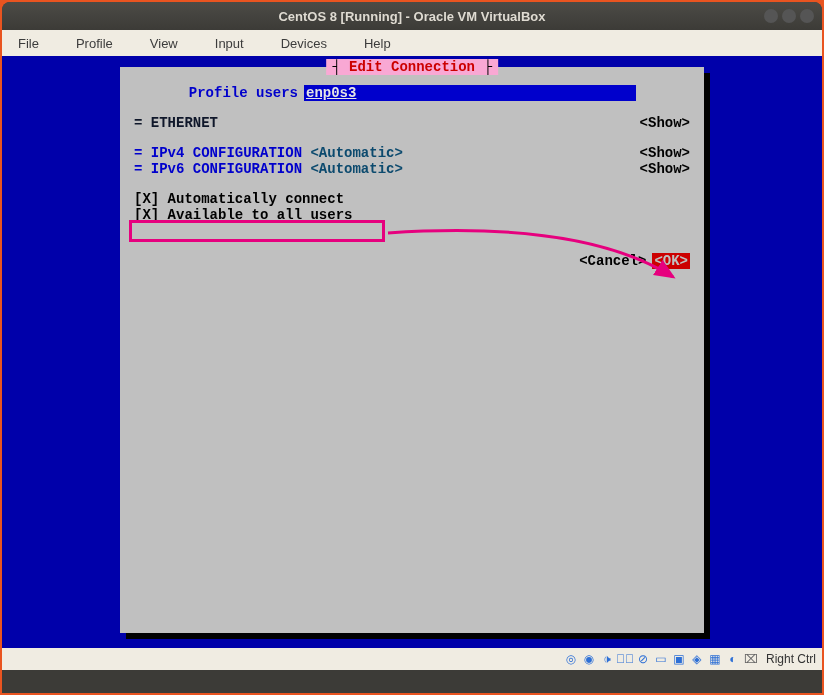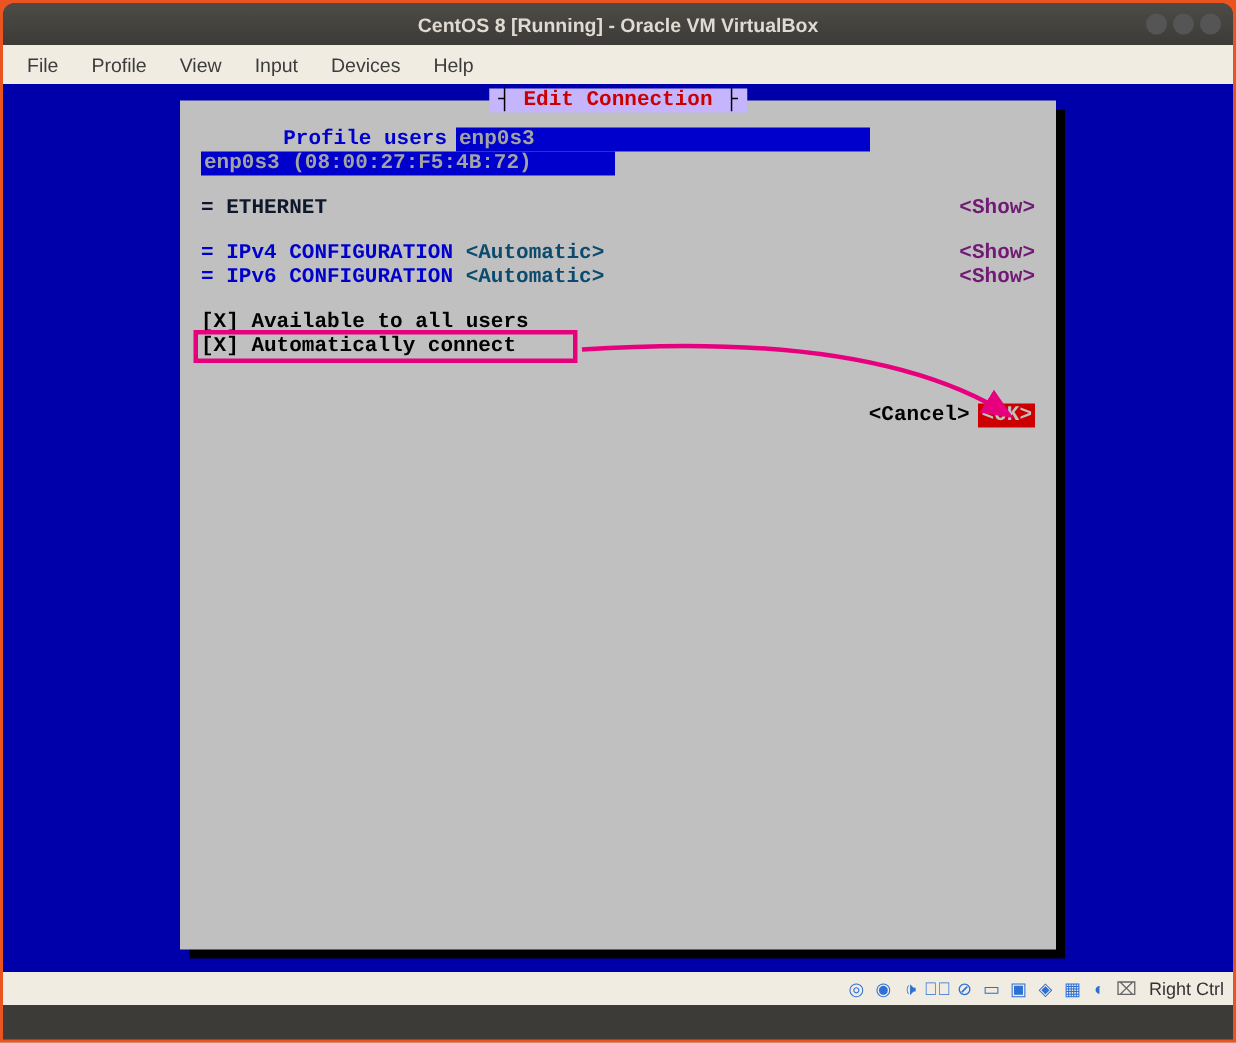--- a/index.html
+++ b/index.html
@@ -44,21 +44,21 @@
       border-radius: 50%;
       background: #555;
       display: inline-block;
     }
     .menubar {
       height: 26px;
       background: #f0ece2;
       display: flex;
       align-items: center;
       padding: 0 6px;
-      gap: 2px;
+      gap: 17px;
     }
     .menu-item {
       padding: 3px 10px;
       font-size: 13px;
       color: #3c3c3c;
       cursor: pointer;
     }
     .vm-area {
       background: #0000aa;
       height: 592px;
@@ -75,49 +75,50 @@
       font-size: 14px;
       font-weight: bold;
       box-shadow: 6px 6px 0 #000;
     }
     .dialog-title {
       position: absolute;
       top: -8px;
       left: 50%;
       transform: translateX(-50%);
       color: #cc0000;
-      background: #c4b5fd;
+      background: #f9a8d4;
       padding: 0 6px;
     }
     .dialog-title::before { content: '┤ '; color: #000; }
     .dialog-title::after { content: ' ├'; color: #000; }
     .terminal-content {
       padding: 18px 14px;
       color: #000;
       line-height: 16px;
     }
     .field-row { display: flex; margin-bottom: 0; }
     .field-label {
       color: #0000cc;
       width: 170px;
       text-align: right;
       padding-right: 6px;
     }
     .field-input {
       background: #0000cc;
-      color: #a3a3a3;
-      width: 276px;
+      color: #e5e5e5;
+      width: 332px;
       padding: 0 2px;
+      text-decoration: underline;
     }
     .section-row { display: flex; margin-top: 14px; justify-content: space-between; }
     .section-left { color: #0f172a; }
     .config-row { display: flex; justify-content: space-between; }
     .config-label { color: #0000cc; font-family: Liberation Mono, monospace; }
     .config-val { color: #0c4a6e; }
-    .show-btn { color: #701a75; cursor: pointer; }
+    .show-btn { color: #000000; cursor: pointer; }
     .checkbox-row { color: #000; margin-top: 0; }
     .highlight-box {
       border: 3px solid #e6007e;
       position: absolute;
       top: 153px;
       left: 9px;
       width: 256px;
       height: 22px;
       pointer-events: none;
     }
@@ -191,21 +192,20 @@
   <div class="vm-area">
     <div class="terminal-box">
       <div class="dialog-title">Edit Connection</div>
 
       <div class="terminal-content">
         <div class="field-row">
           <span class="field-label">Profile users</span>
           <span class="field-input">enp0s3</span>
         </div>
         <div class="field-row">
-          <span class="field-input">enp0s3 (08:00:27:F5:4B:72)</span>
         </div>
 
         <div class="section-row">
           <span class="section-left">= ETHERNET</span>
           <span class="show-btn">&lt;Show&gt;</span>
         </div>
 
         <div style="height:14px"></div>
 
         <div class="config-row">
@@ -218,22 +218,22 @@
         <div class="config-row">
           <span>
             <span class="config-label">= IPv6 CONFIGURATION</span>
             <span class="config-val">&lt;Automatic&gt;</span>
           </span>
           <span class="show-btn">&lt;Show&gt;</span>
         </div>
 
         <div style="height:14px"></div>
 
+        <div class="checkbox-row">[X] Automatically connect</div>
         <div class="checkbox-row">[X] Available to all users</div>
-        <div class="checkbox-row">[X] Automatically connect</div>
 
         <div class="buttons-row">
           <span class="btn-cancel">&lt;Cancel&gt;</span>
           <span class="btn-ok">&lt;OK&gt;</span>
         </div>
       </div>
 
       <div class="highlight-box"></div>
       <svg class="arrow-svg" width="310" height="70">
         <defs>

